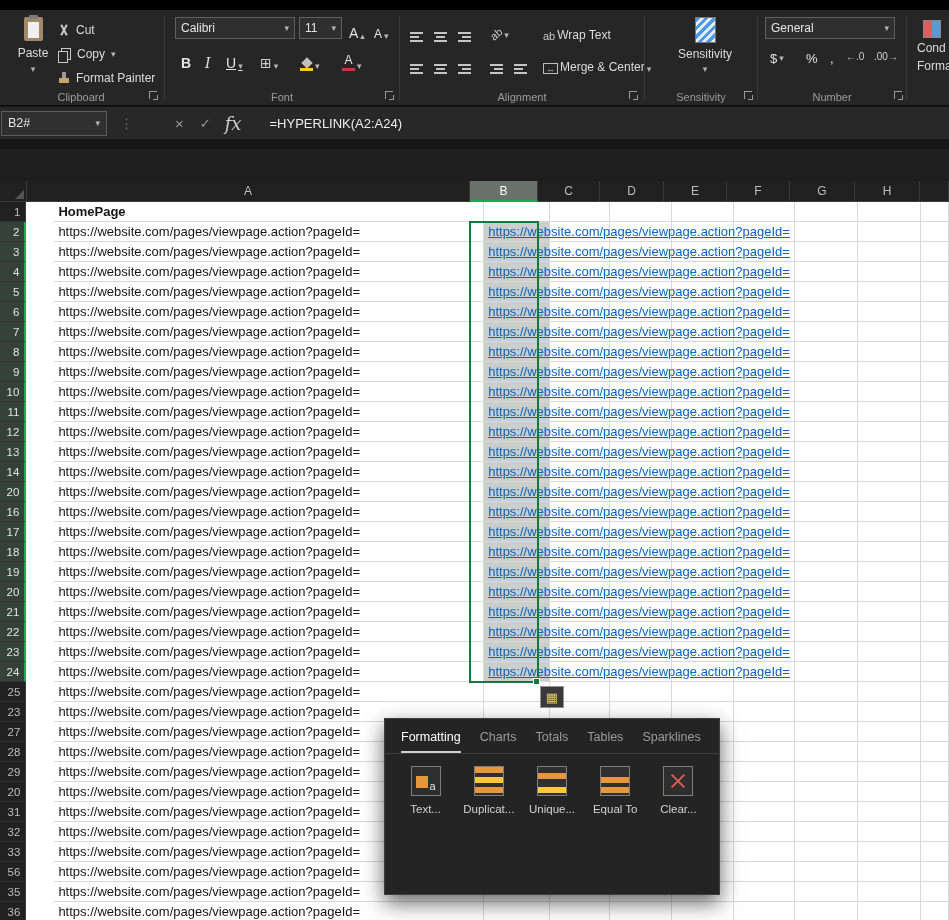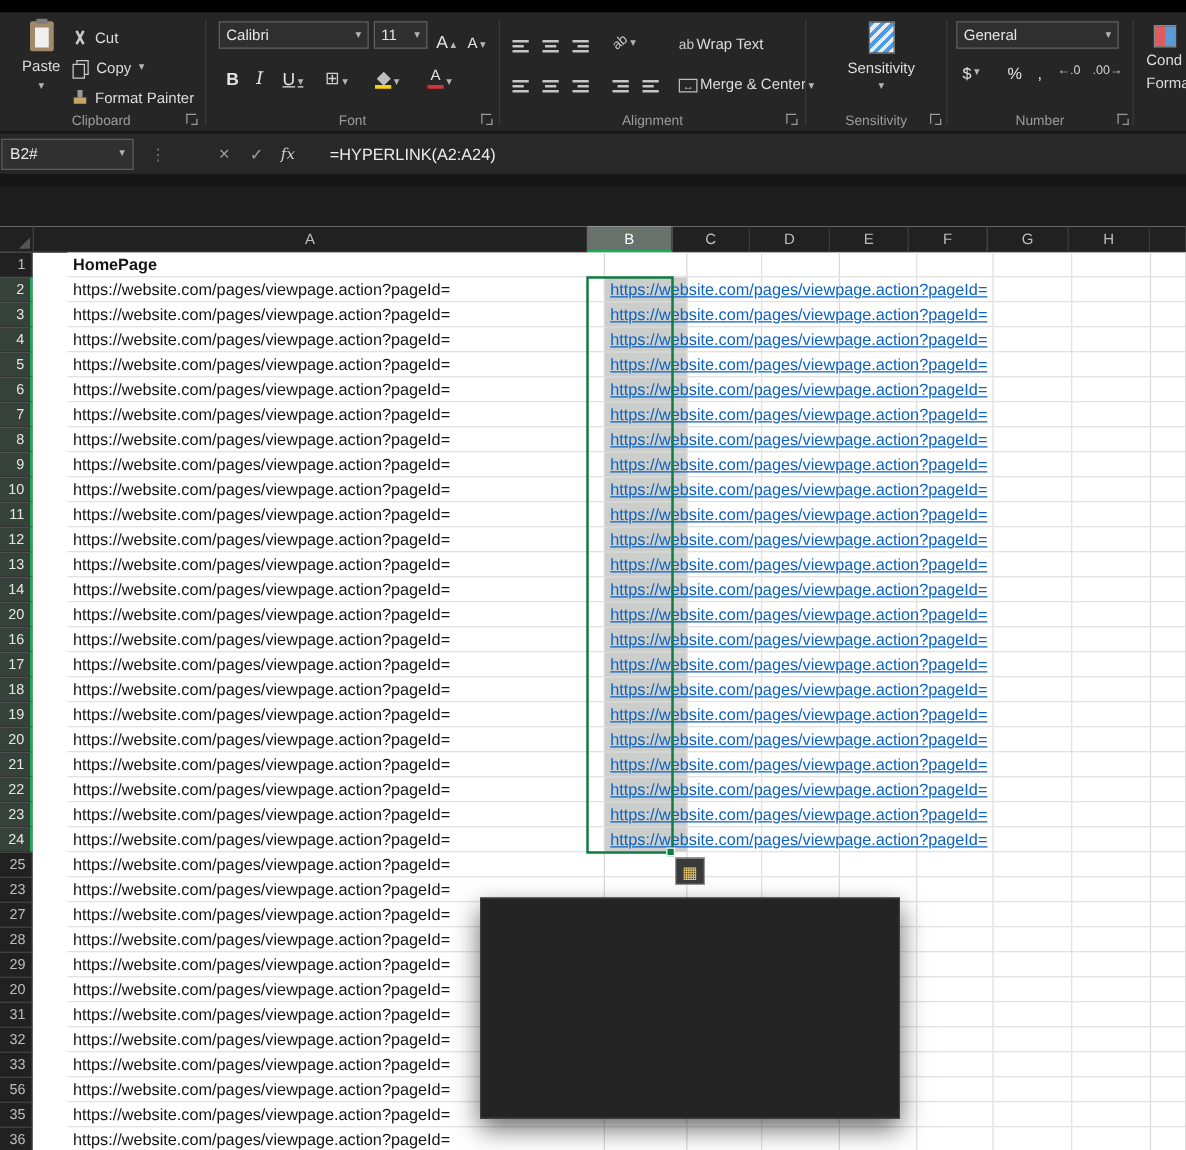--- a/index.html
+++ b/index.html
@@ -68,21 +68,21 @@
   .cf-icon { width: 18px; height: 18px; margin-left: 6px; background: linear-gradient(90deg,#e05c5c 0 8px,#5b9bd5 8px 18px); border: 1px solid #888; }
   .cond-partial .rbtn-text { font-size: 12px; line-height: 1.25; }
 
   
   .formulabar { position: relative; height: 33px; background: #282828; border-top: 1px solid #151515; display: flex; align-items: center; }
   .namebox { width: 106px; height: 25px; margin-left: 1px; background: #303030; border: 1px solid #5c5c5c; display: flex; align-items: center; padding: 0 6px; color: #e8e8e8; font-size: 12.5px; }
   .namebox .caret { margin-left: auto; }
   .fb-dots { color: #787878; font-size: 13px; margin-left: 13px; }
   .fb-x { color: #9a9a9a; font-size: 15px; margin-left: 42px; }
   .fb-check { color: #9a9a9a; font-size: 13px; margin-left: 16px; }
-  .fb-fx { color: #cfcfcf; font-size: 12px; font-style: italic; font-family: "DejaVu Serif", serif; margin-left: 14px; }
+  .fb-fx { color: #cfcfcf; font-size: 18px; font-style: italic; font-family: "DejaVu Serif", serif; margin-left: 14px; }
   .fb-formula { color: #ededed; font-size: 13px; margin-left: 28px; white-space: nowrap; }
 
   .gapstrip { height: 10px; background: #161616; }
 
   
   .sheet { position: absolute; left: 0; top: 181px; width: 949px; height: 739px; background: #fff; overflow: hidden; }
   .colhead-row { display: flex; height: 21px; }
   .corner { width: 27px; height: 21px; background: #212121; border-right: 1px solid #3a3a3a; border-bottom: 1px solid #3a3a3a; position: relative; }
   .corner::after { content: ""; position: absolute; right: 2px; bottom: 2px; border-left: 9px solid transparent; border-bottom: 9px solid #555; }
   .colhead { height: 21px; display: flex; align-items: center; justify-content: center; font-size: 12px; color: #bdbdbd; background: #212121; border-right: 1px solid #3a3a3a; border-bottom: 1px solid #3a3a3a; }
@@ -791,15 +791,44 @@
       </div>
 
     <div class="sel-border"></div>
     <div class="fill-handle"></div>
     <div class="qa-btn">
       <span>▦</span>
     </div>
   </div>
 
   <div class="qa">
+    <div class="qa-tabs">
+        <div class="qa-tab active">Formatting</div>
+        <div class="qa-tab">Charts</div>
+        <div class="qa-tab">Totals</div>
+        <div class="qa-tab">Tables</div>
+        <div class="qa-tab">Sparklines</div>
+      </div>
+    <div class="qa-items">
+        <div class="qa-item">
+          <div class="qa-ico text"></div>
+          <div class="qa-label">Text...</div>
+        </div>
+        <div class="qa-item">
+          <div class="qa-ico dup"></div>
+          <div class="qa-label">Duplicat...</div>
+        </div>
+        <div class="qa-item">
+          <div class="qa-ico uniq"></div>
+          <div class="qa-label">Unique...</div>
+        </div>
+        <div class="qa-item">
+          <div class="qa-ico eq"></div>
+          <div class="qa-label">Equal To</div>
+        </div>
+        <div class="qa-item">
+          <div class="qa-ico clear"></div>
+          <div class="qa-label">Clear...</div>
+        </div>
+      </div>
   </div>
 
 </div>
 
 </body></html>

